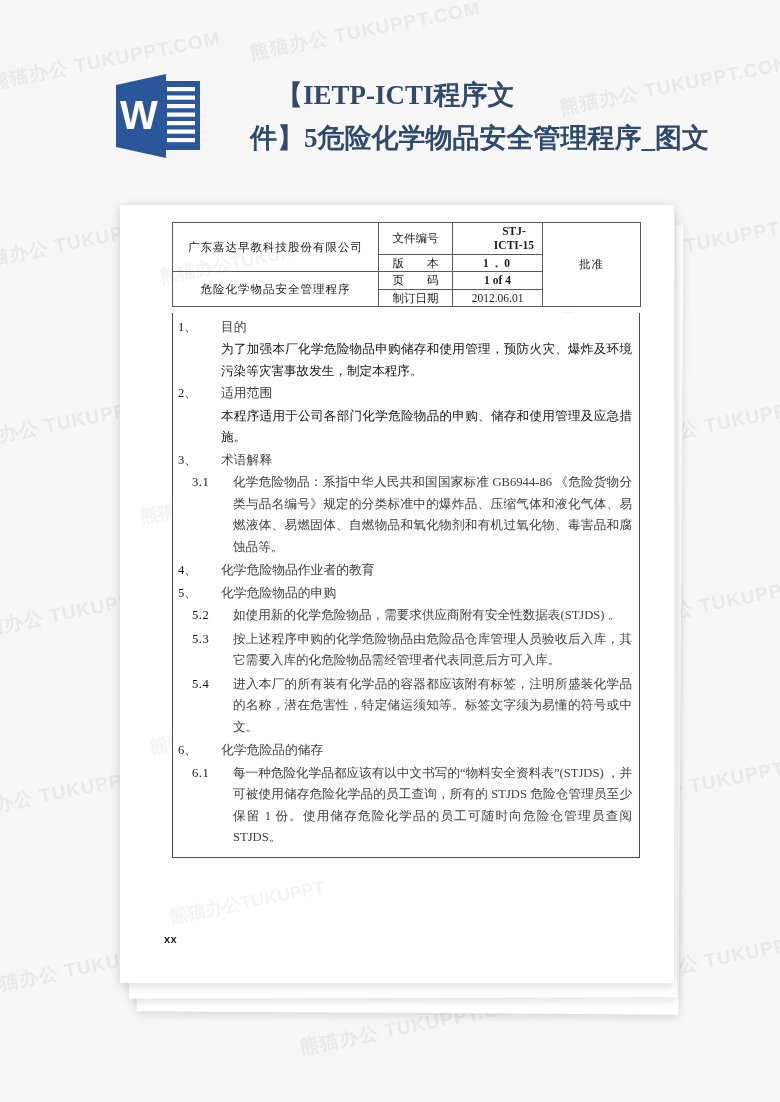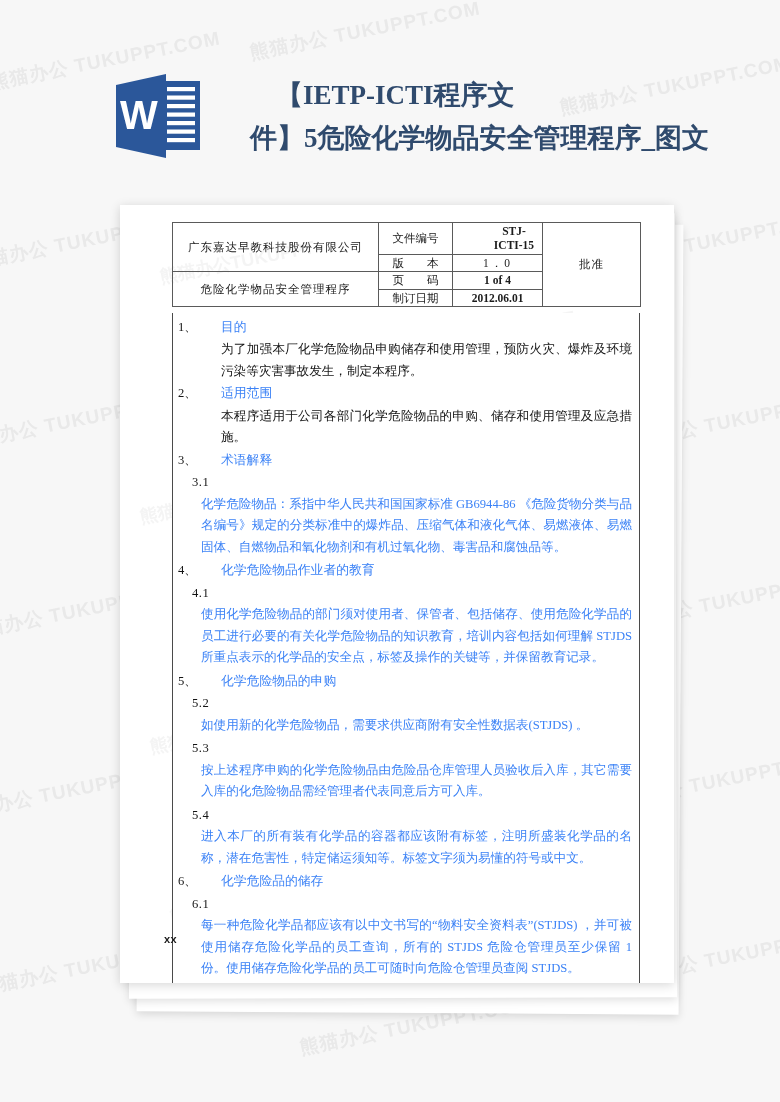--- a/index.html
+++ b/index.html
@@ -142,23 +142,23 @@
     color: #1c1c1c;
     text-align: center;
     vertical-align: middle;
     padding: 1px 2px;
     line-height: 1.25;
   }
   td.cell-company  { font-size: 13px; letter-spacing: 1px; height: 31px; }
   td.cell-docname  { font-size: 13px; letter-spacing: 1px; height: 31px; }
   td.cell-lbl      { font-size: 11.5px; letter-spacing: 0px; height: 16px; }
   td.cell-val      { font-family: "Liberation Sans","DejaVu Sans",sans-serif; font-size: 9.5px; font-weight: 700; }
-  td.cell-val-ver  { font-family: "Liberation Sans","DejaVu Sans",sans-serif; font-size: 10px; font-weight: 400; letter-spacing: 2px; }
+  td.cell-val-ver  { font-family: "Liberation Sans","DejaVu Sans",sans-serif; font-size: 10px; font-weight: 700; letter-spacing: 2px; }
   td.cell-val-page { font-family: "Liberation Sans","DejaVu Sans",sans-serif; font-size: 7.5px; font-weight: 700; }
-  td.cell-val-date { font-family: "Liberation Sans","DejaVu Sans",sans-serif; font-size: 10.5px; font-weight: 700; margin-left: 12px; }
+  td.cell-val-date { font-family: "Liberation Sans","DejaVu Sans",sans-serif; font-size: 10.5px; font-weight: 400; margin-left: 12px; }
   td.cell-approve  { font-size: 12.5px; letter-spacing: 1px; }
 
   
   #content-box {
     border: 1px solid #4a4a4a;
     border-top: none;
     width: 468px;
     padding: 4px 7px 6px 5px;
     background: #fff;
   }
@@ -171,32 +171,32 @@
   .clause-num {
     flex: 0 0 auto;
     font-size: 12.6px;
     color: #141414;
     line-height: 21.5px;
     white-space: nowrap;
   }
   .clause-text {
     flex: 1 1 auto;
     font-size: 12.6px;
-    color: #3b82f6;
+    color: #404040;
     line-height: 21.5px;
     text-align: justify;
     text-justify: inter-ideograph;
   }
 
   
   .lvl1 .clause-num { width: 30px; }
   .lvl1 .clause-text { font-size: 12.8px; padding-left: 13px; }
 
   
-  .lvl2 { padding-left: 14px; margin-bottom: 2px; flex-direction: column; }
+  .lvl2 { padding-left: 14px; margin-bottom: 2px; }
   .lvl2 .clause-num { width: 32px; letter-spacing: 0.5px; }
   .lvl2 .clause-text { padding-left: 9px; }
 
   
   .para {
     padding-left: 43px;
     font-size: 12.6px;
     color: #141414;
     line-height: 21.5px;
     text-align: justify;
@@ -320,24 +320,20 @@
           <div class="clause-text">术语解释</div>
         </div>
         <div class="clause lvl2">
           <div class="clause-num">3.1</div>
           <div class="clause-text">化学危险物品：系指中华人民共和国国家标准 GB6944-86 《危险货物分类与品名编号》规定的分类标准中的爆炸品、压缩气体和液化气体、易燃液体、易燃固体、自燃物品和氧化物剂和有机过氧化物、毒害品和腐蚀品等。</div>
         </div>
         <div class="clause lvl1">
           <div class="clause-num">4、</div>
           <div class="clause-text">化学危险物品作业者的教育</div>
         </div>
-        <div class="clause lvl2">
-          <div class="clause-num">4.1</div>
-          <div class="clause-text">使用化学危险物品的部门须对使用者、保管者、包括储存、使用危险化学品的员工进行必要的有关化学危险物品的知识教育，培训内容包括如何理解 STJDS 所重点表示的化学品的安全点，标签及操作的关键等，并保留教育记录。</div>
-        </div>
         <div class="clause lvl1">
           <div class="clause-num">5、</div>
           <div class="clause-text">化学危险物品的申购</div>
         </div>
         <div class="clause lvl2">
           <div class="clause-num">5.2</div>
           <div class="clause-text">如使用新的化学危险物品，需要求供应商附有安全性数据表(STJDS) 。</div>
         </div>
         <div class="clause lvl2">
           <div class="clause-num">5.3</div>

